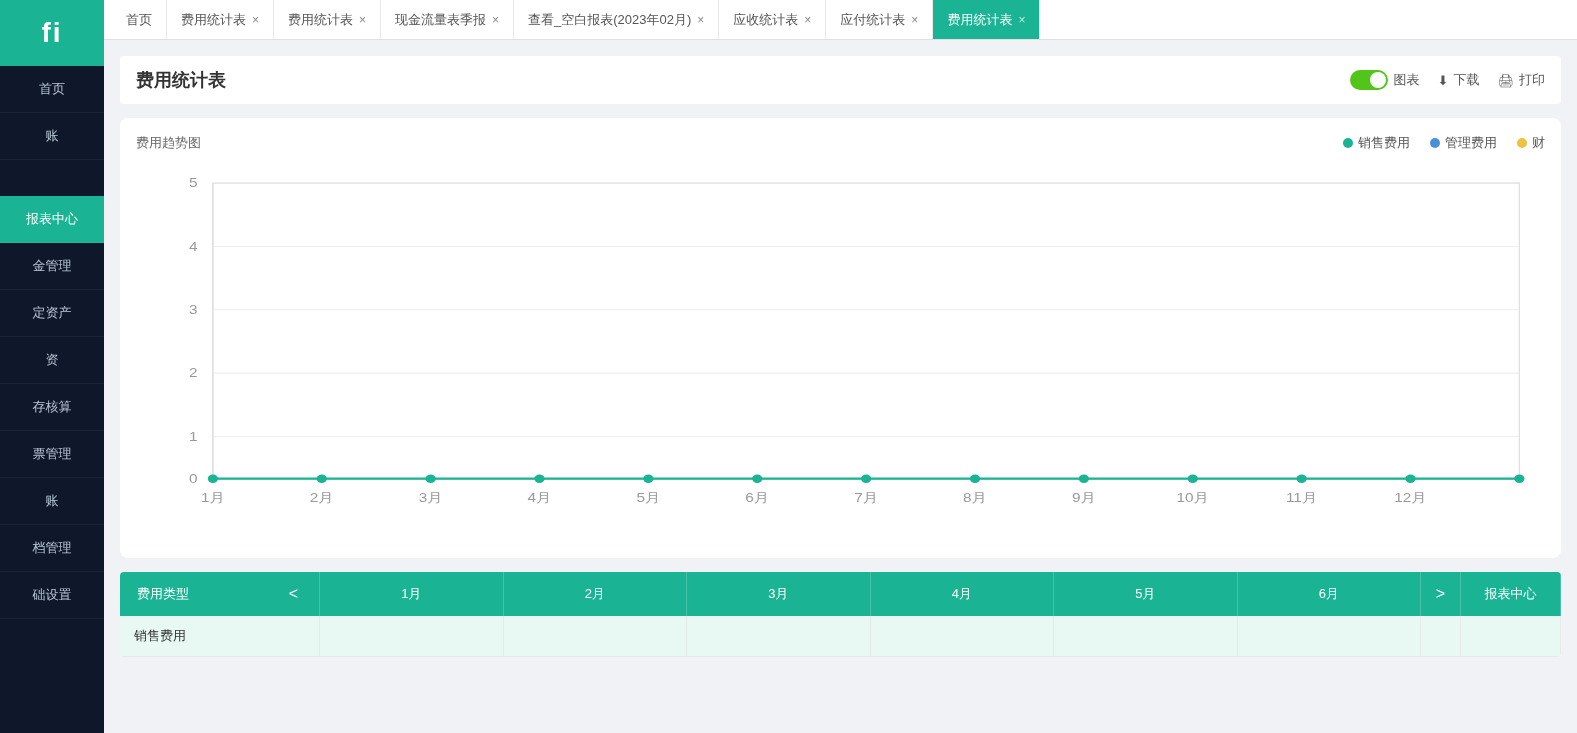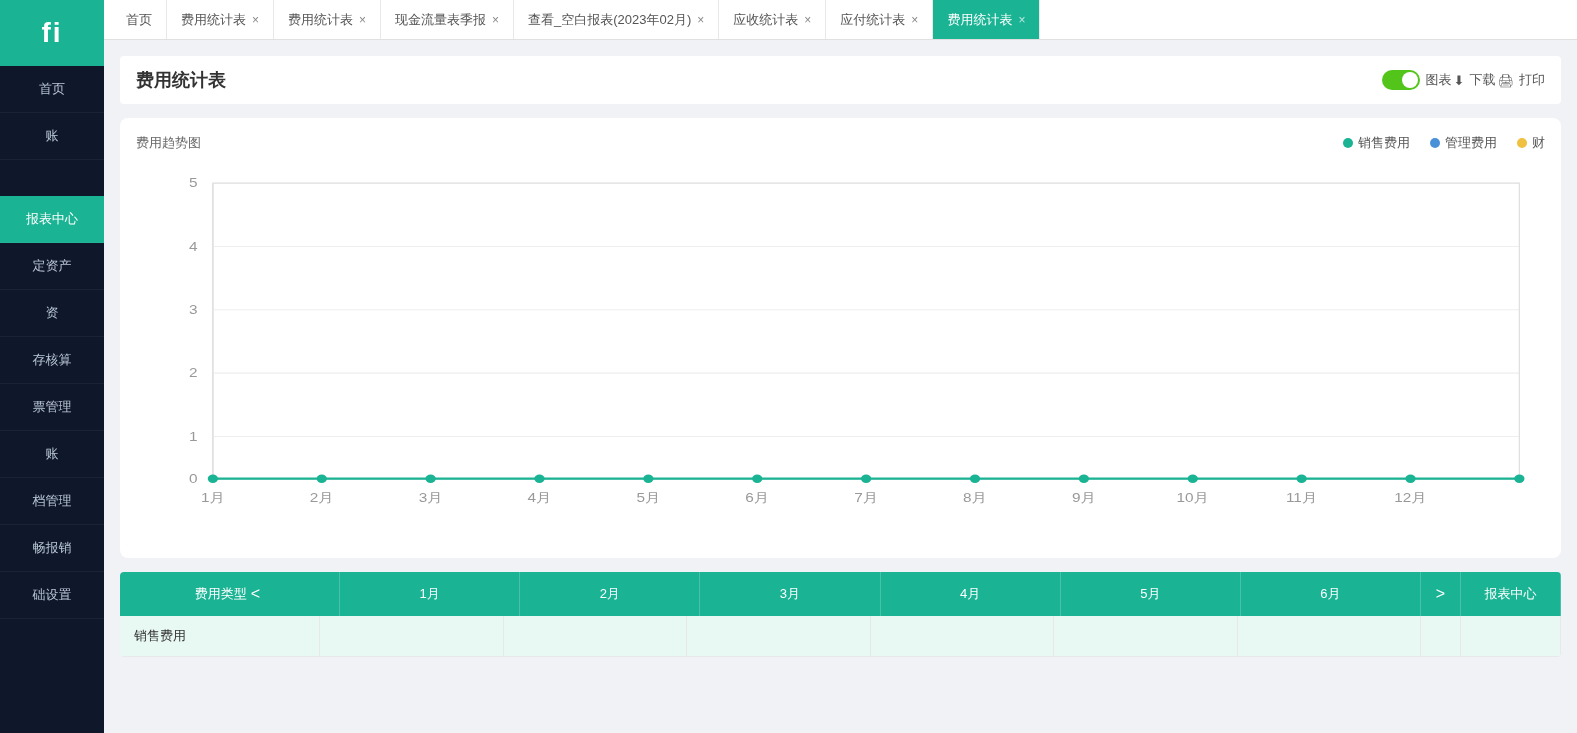--- a/index.html
+++ b/index.html
@@ -99,21 +99,21 @@
       border-radius: 4px;
     }
     .page-title {
       font-size: 18px;
       font-weight: bold;
       color: #333;
     }
     .header-actions {
       display: flex;
       align-items: center;
-      gap: 2px;
+      gap: 18px;
       text-align: center;
     }
     .toggle-wrap {
       display: flex;
       align-items: center;
       gap: 6px;
       font-size: 13px;
       color: #555;
     }
     .toggle {
@@ -205,21 +205,22 @@
     }
     .th-cell {
       display: flex;
       align-items: center;
       justify-content: center;
       height: 100%;
       border-right: 1px solid rgba(255,255,255,0.2);
       flex-shrink: 0;
     }
     .th-type {
-      width: 220px;
+      width: 200px;
+      justify-content: space-between;
       padding: 0 17px;
     }
     .th-month {
       flex: 1;
       justify-content: center;
     }
     .th-total {
       width: 100px;
       justify-content: center;
     }
@@ -266,27 +267,27 @@
     }
   </style>
 </head>
 <body>
 
 <div class="sidebar">
   <div class="sidebar-logo">fi</div>
   <div class="sidebar-item">首页</div>
   <div class="sidebar-item">账</div>
   <div class="sidebar-item active">报表中心</div>
+  <div class="sidebar-item">金管理</div>
   <div class="sidebar-item">定资产</div>
   <div class="sidebar-item">资</div>
   <div class="sidebar-item">存核算</div>
   <div class="sidebar-item">票管理</div>
   <div class="sidebar-item">账</div>
   <div class="sidebar-item">档管理</div>
-  <div class="sidebar-item">畅报销</div>
   <div class="sidebar-item">础设置</div>
 </div>
 
 <div class="main">
 
   <div class="tab-bar">
     <div class="tab">首页</div>
     <div class="tab">
       <span>费用统计表</span>
       <span class="close-btn">×</span>

